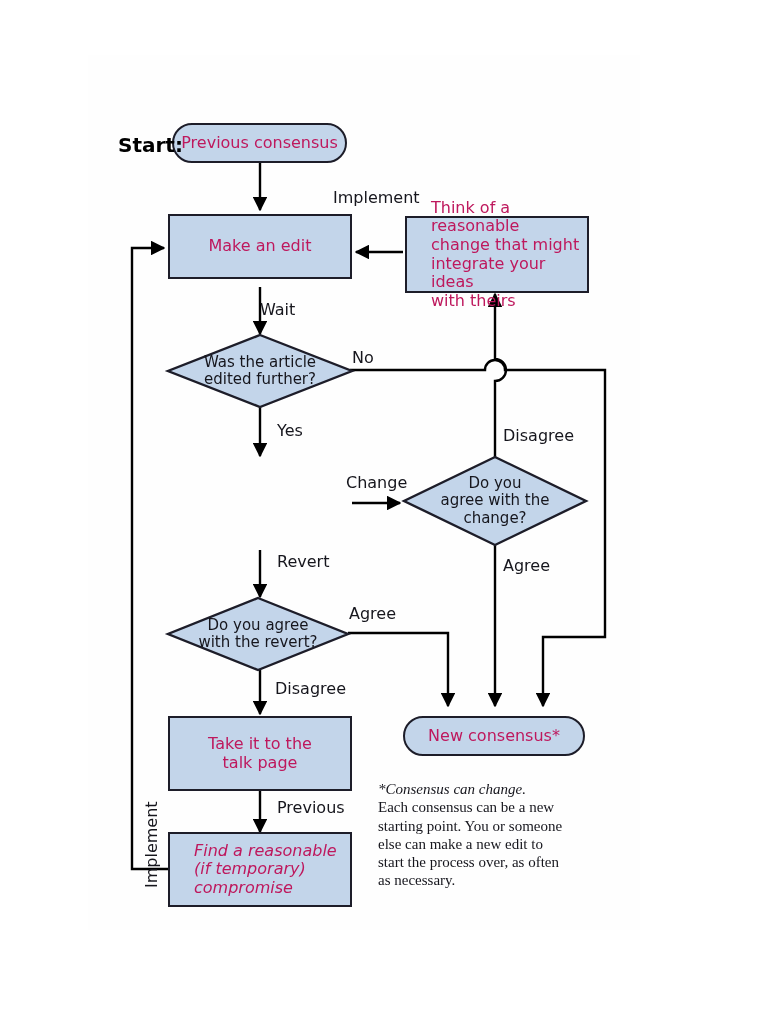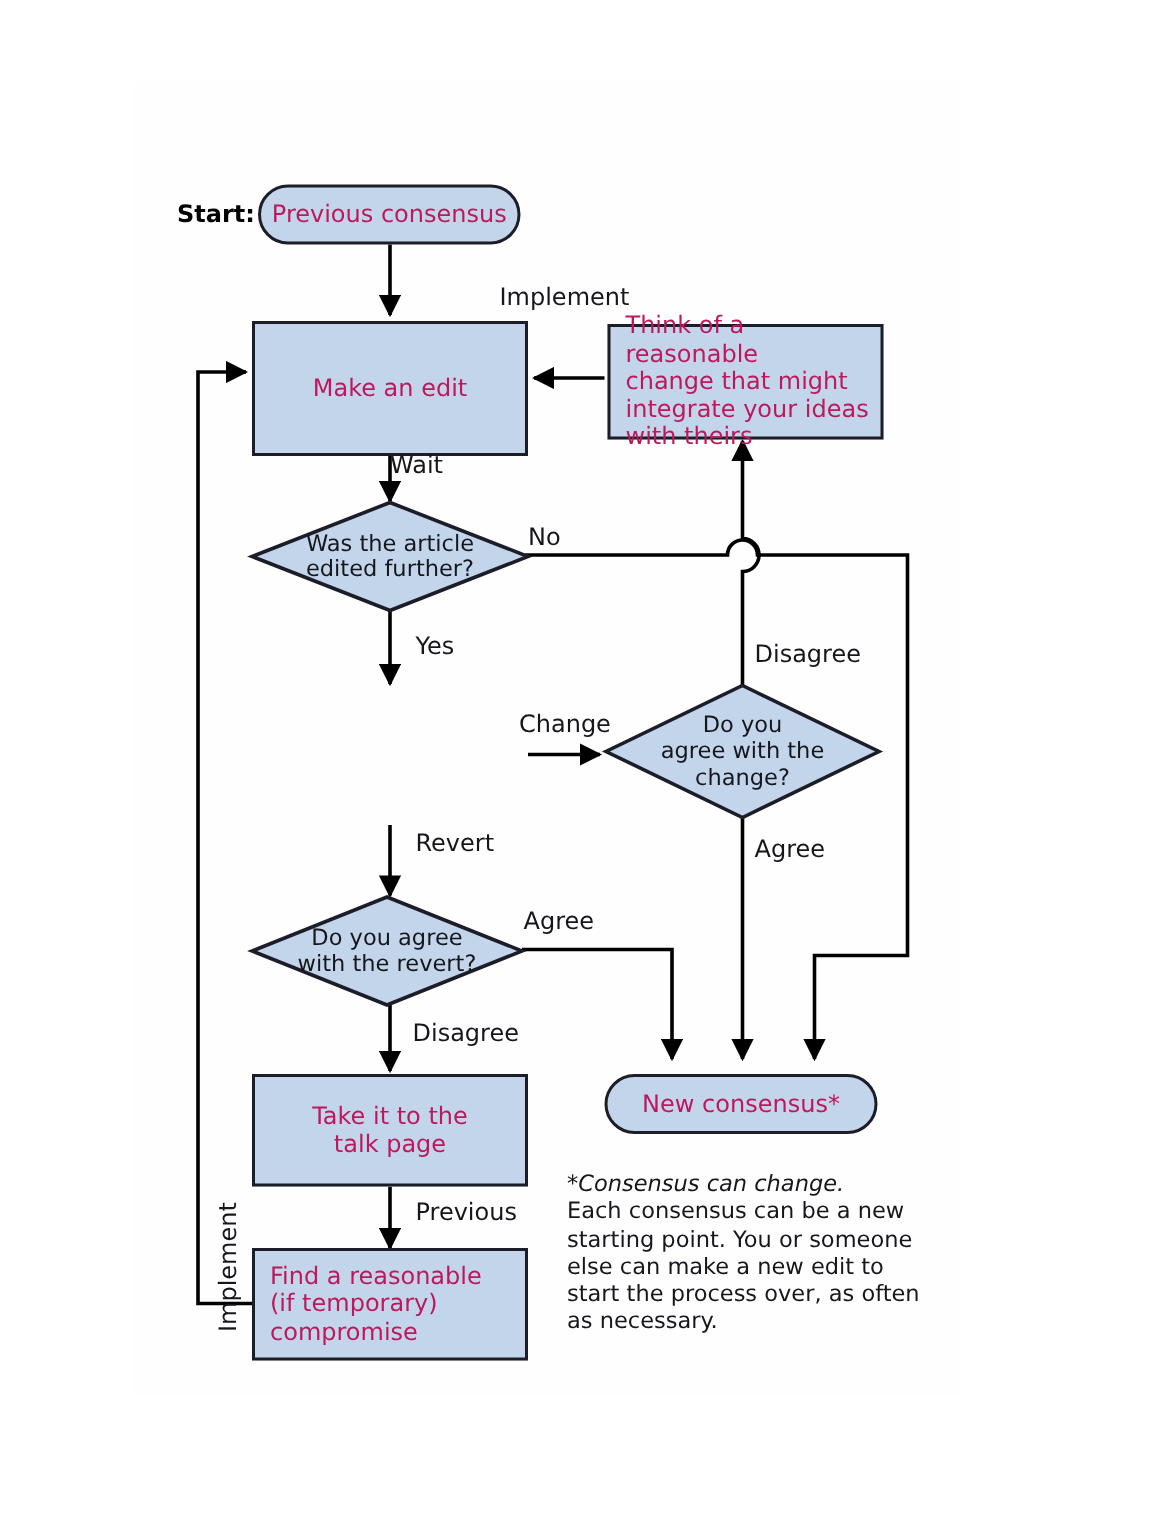--- a/index.html
+++ b/index.html
@@ -56,21 +56,21 @@
     font-size: 16px;
     line-height: 1.16;
     color: #be185d;
     text-align: center;
     padding: 0 6px;
     white-space: pre-line;
   }
   .node.left-text .ntext {
     text-align: left;
     width: 100%;
-    padding-left: 10px;
+    padding-left: 24px;
   }
   
   .diamond-wrap {
     position: absolute;
   }
   .diamond-wrap svg {
     position: absolute;
     left: 0;
     top: 0;
     overflow: visible;
@@ -97,34 +97,35 @@
     color: #16161d;
     white-space: nowrap;
   }
   .elabel.vertical {
     transform-origin: left top;
     transform: rotate(-90deg);
   }
   
   #start-label {
     position: absolute;
-    font-size: 16px;
+    font-size: 20px;
     font-weight: bold;
     color: #000000;
     white-space: nowrap;
   }
   
   #footnote {
     position: absolute;
     left: 378px;
     top: 780px;
     width: 262px;
     font-size: 15px;
     line-height: 1.22;
     color: #16161d;
+    font-family: Liberation Serif, serif;
   }
   #footnote .fn-first {
     font-style: italic;
   }
   #footnote .fn-rest {
     white-space: pre-line;
   }
 </style>
 </head>
 <body>
@@ -172,21 +173,21 @@
 
       <path d="M 168 869 L 132 869 L 132 248 L 164 248" marker-end="url(#arrow)"></path>
     </g>
   </svg>
 
   <div class="node pill" style="left:172px; top:123px; width:175px; height:40px;">
     <span class="ntext">Previous consensus</span>
   </div>
   <div id="start-label" style="left:118px; top:133px;">Start:</div>
 
-  <div class="node rect" style="left:168px; top:214px; width:184px; height:90px;">
+  <div class="node rect" style="left:168px; top:214px; width:184px; height:65px;">
     <span class="ntext">Make an edit</span>
   </div>
 
   <div class="node rect left-text" style="left:405px; top:216px; width:184px; height:77px;">
     <span class="ntext">Think of a reasonable
 change that might
 integrate your ideas
 with theirs</span>
   </div>
 
@@ -214,21 +215,21 @@
     </svg>
     <div class="dtext">Do you agree
 with the revert?</div>
   </div>
 
   <div class="node rect" style="left:168px; top:716px; width:184px; height:75px;">
     <span class="ntext">Take it to the
 talk page</span>
   </div>
 
-  <div class="node rect left-text" style="left:168px; top:832px; width:184px; height:75px;">
+  <div class="node rect left-text" style="left:168px; top:832px; width:184px; height:75px;font-style:italic;">
     <span class="ntext">Find a reasonable
 (if temporary)
 compromise</span>
   </div>
 
   <div class="node pill" style="left:403px; top:716px; width:182px; height:40px;">
     <span class="ntext">New consensus*</span>
   </div>
 
   <div class="elabel" style="left:333px; top:188px;">Implement</div>

